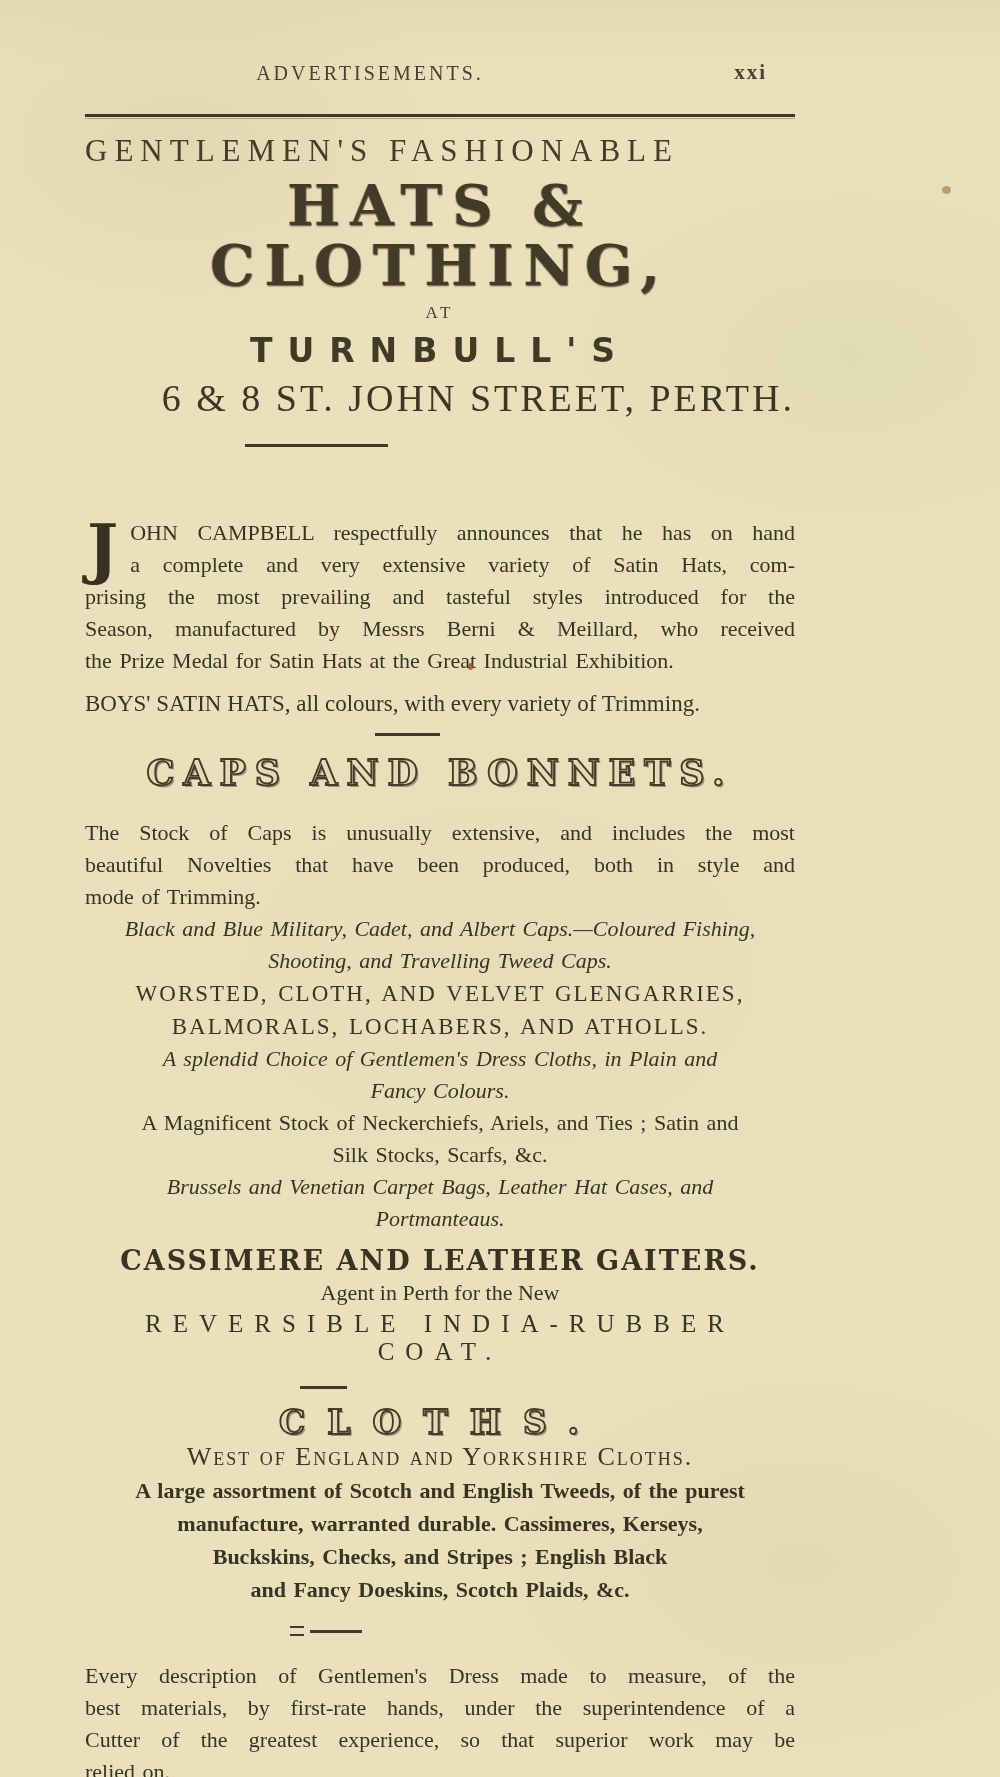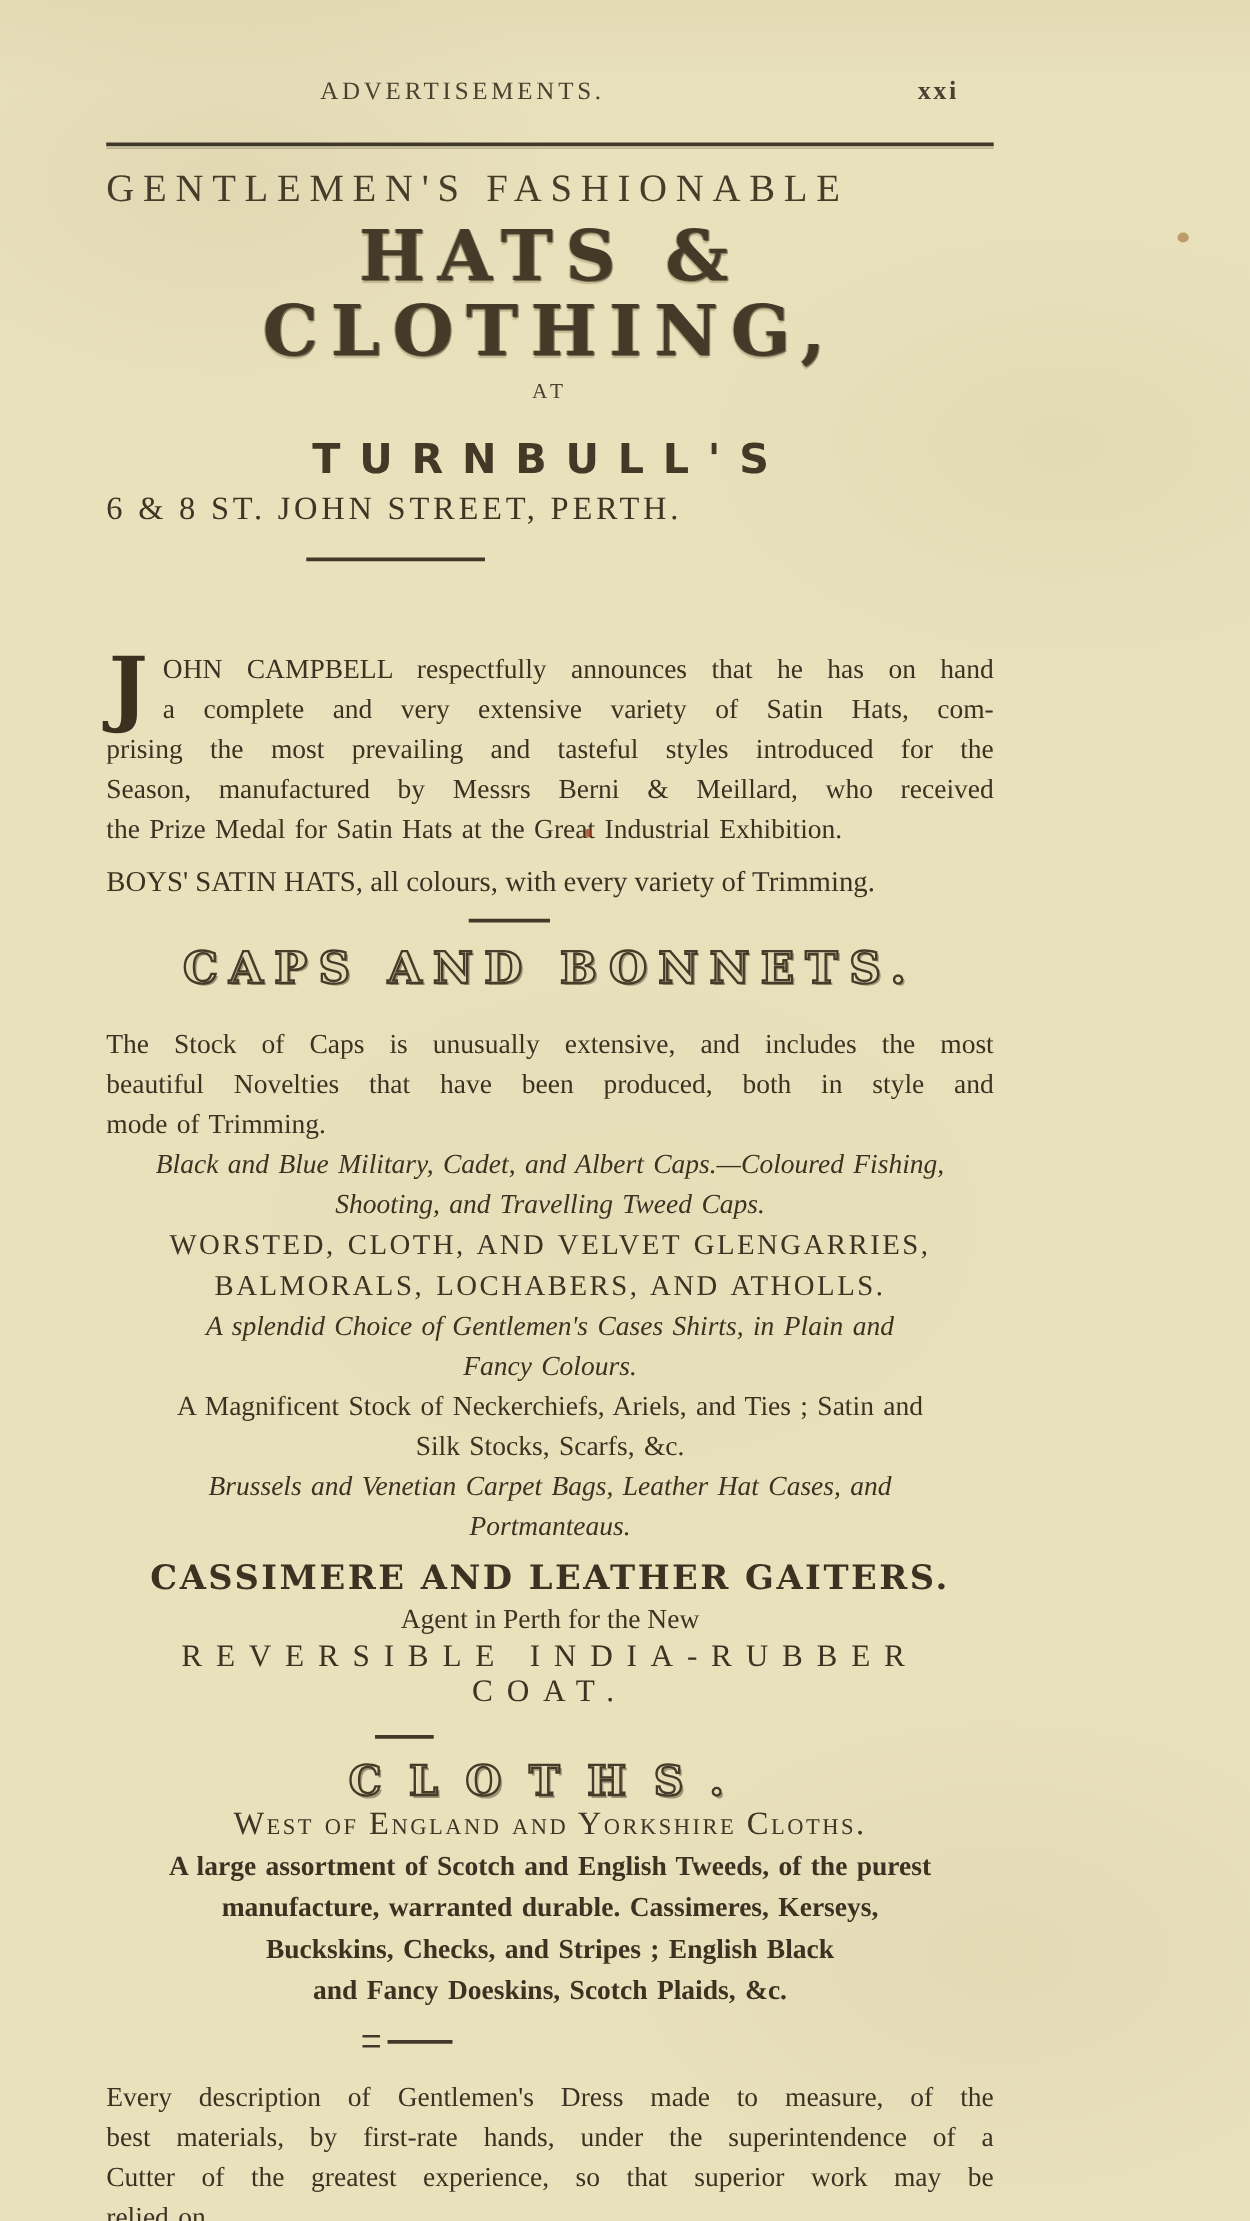--- a/index.html
+++ b/index.html
@@ -22,23 +22,23 @@
   .toprule{margin-top:22px;border-top:3px solid #3f382a;border-bottom:1px solid rgba(63,56,42,0.35);height:1px;}
   .kicker{margin-top:14px;font-size:31px;letter-spacing:7px;color:#453c2a;}
   .headline{
     margin-top:6px;text-align:center;
     font-family:"DejaVu Serif", serif;font-weight:bold;
     font-size:56px;line-height:60px;letter-spacing:10px;
     color:#433a28;
     text-shadow:1px 1px 0 rgba(60,50,32,0.55), -1px 0 0 rgba(60,50,32,0.30), 0 2px 1px rgba(120,105,70,0.35);
   }
   .at{margin-top:8px;text-align:center;font-size:17px;letter-spacing:4px;color:#4a4130;}
-  .store{margin-top:24px;text-align:center;font-size:33px;font-weight:bold;letter-spacing:15px;color:#423927;
+  .store{margin-top:8px;text-align:center;font-size:33px;font-weight:bold;letter-spacing:15px;color:#423927;
          font-family:"DejaVu Sans", sans-serif;}
-  .address{margin-top:6px;text-align:left;font-size:26px;letter-spacing:3px;color:#3e3524;}
+  .address{margin-top:6px;text-align:right;font-size:38px;letter-spacing:3px;color:#3e3524;}
   .rule-s{border:none;border-top:3px solid #43392a;height:0;}
   .body-txt{font-size:22px;line-height:32px;word-spacing:2px;}
   .just{text-align:justify;text-align-last:justify;}
   .prelines{white-space:pre-line;}
   .center{text-align:center;}
   .italic{font-style:italic;}
   .dropcap{float:left;font-family:"DejaVu Serif",serif;font-weight:bold;font-size:66px;line-height:54px;
            padding:4px 12px 0 2px;color:#3a3120;}
   .satin{margin-top:10px;font-size:23px;line-height:33px;color:#3c3423;}
   .boys{margin-top:14px;font-size:23px;}
@@ -100,21 +100,21 @@
   <div class="ornate caps-head">CAPS AND BONNETS.</div>
 
   <div class="body-txt just prelines" style="margin-top:24px;">The Stock of Caps is unusually extensive, and includes the most
 beautiful Novelties that have been produced, both in style and</div>
   <div class="body-txt">mode of Trimming.</div>
 
   <div class="body-txt italic center prelines">Black and Blue Military, Cadet, and Albert Caps.—Coloured Fishing,
 Shooting, and Travelling Tweed Caps.</div>
   <div class="body-txt glengarries center prelines" style="line-height:33px;">WORSTED, CLOTH, AND VELVET GLENGARRIES,
 BALMORALS, LOCHABERS, AND ATHOLLS.</div>
-  <div class="body-txt italic center prelines">A splendid Choice of Gentlemen's Cases Shirts, in Plain and
+  <div class="body-txt italic center prelines">A splendid Choice of Gentlemen's Dress Cloths, in Plain and
 Fancy Colours.</div>
   <div class="body-txt center prelines">A Magnificent Stock of Neckerchiefs, Ariels, and Ties ; Satin and
 Silk Stocks, Scarfs, &amp;c.</div>
   <div class="body-txt italic center prelines">Brussels and Venetian Carpet Bags, Leather Hat Cases, and
 Portmanteaus.</div>
 
   <div class="gaiters">CASSIMERE AND LEATHER GAITERS.</div>
   <div class="agent">Agent in Perth for the New</div>
   <div class="coat">REVERSIBLE INDIA-RUBBER COAT.</div>
 

